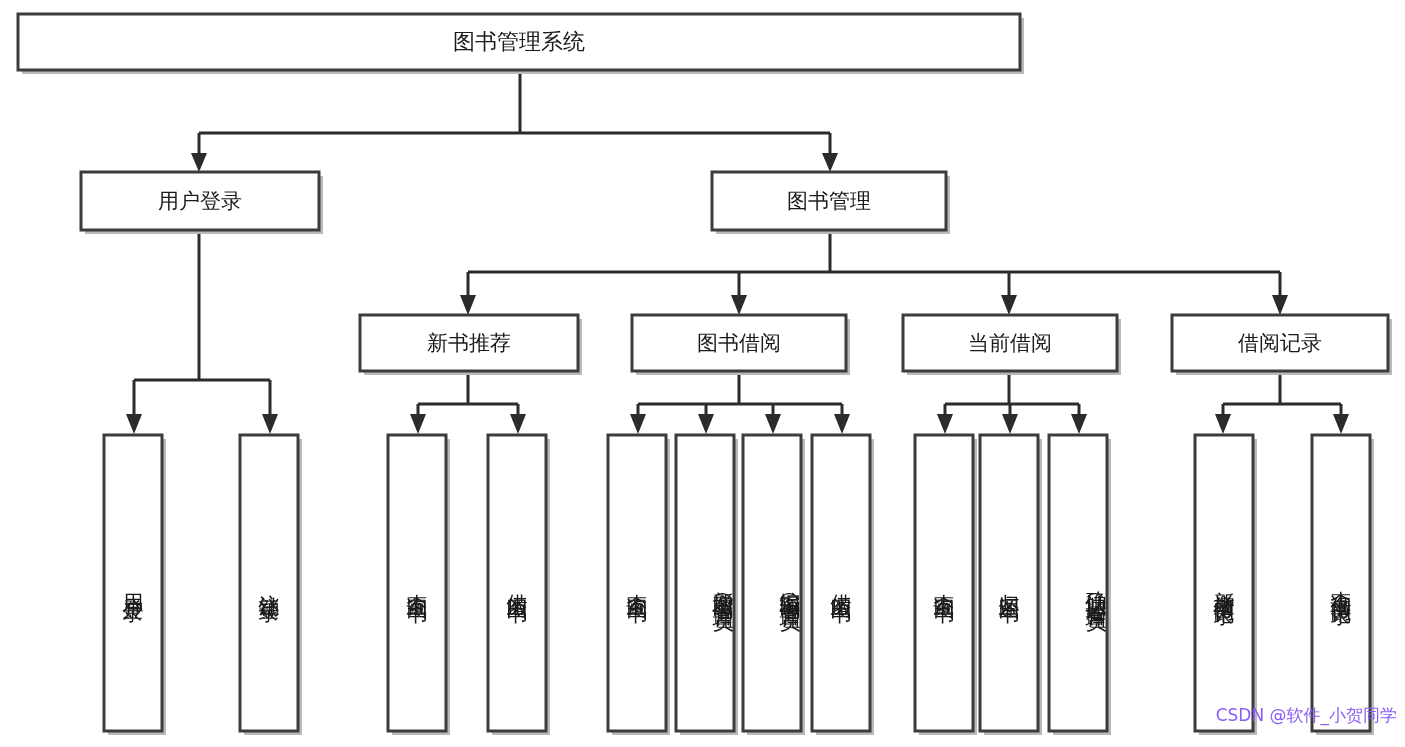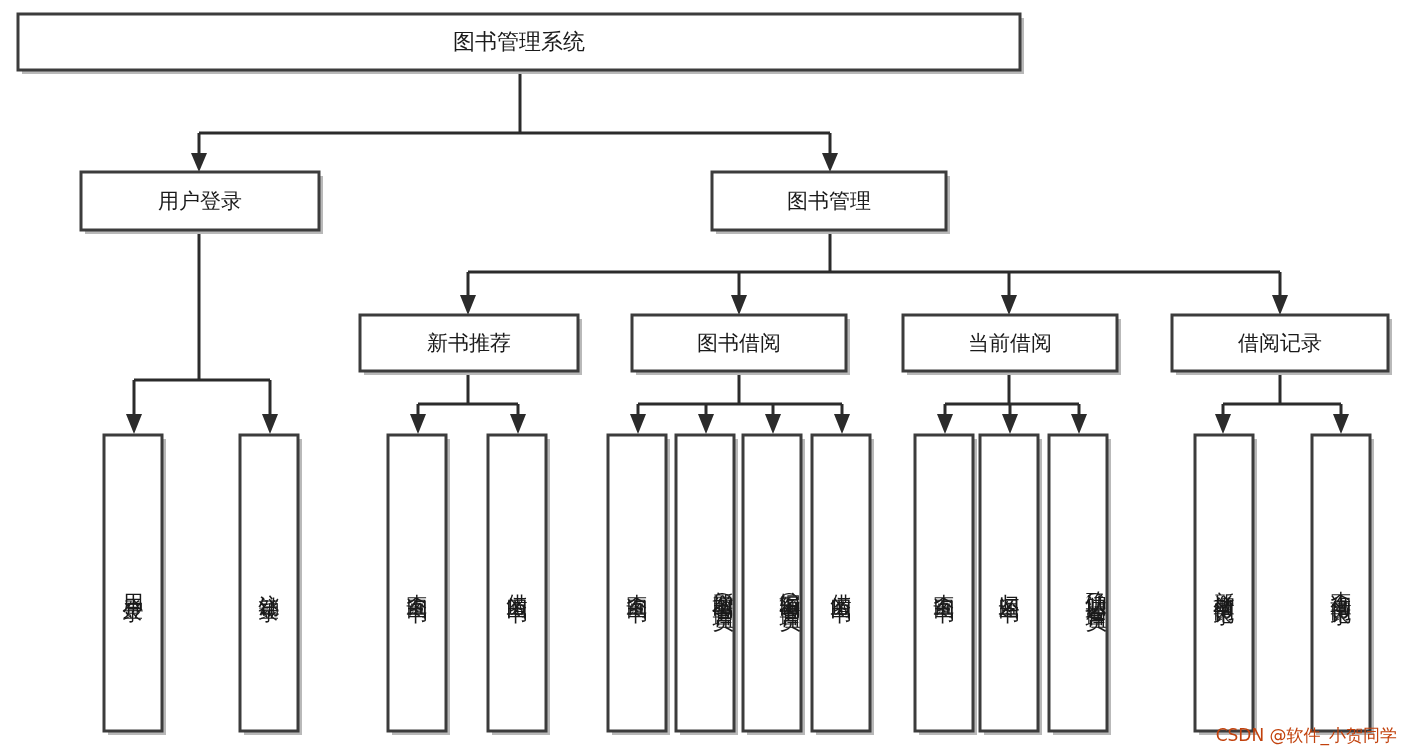--- a/index.html
+++ b/index.html
@@ -72,24 +72,24 @@
     letter-spacing: 3px;
     display: flex;
     align-items: center;
     justify-content: center;
     white-space: nowrap;
     pointer-events: none;
   }
   .watermark {
     position: absolute;
     right: 8px;
-    bottom: 0;
+    bottom: 20px;
     font-family: "DejaVu Sans", "Liberation Sans", sans-serif;
     font-size: 17px;
-    color: #c2410c;
+    color: #8b5cf6;
     white-space: nowrap;
   }
 </style>
 </head>
 <body>
 
 <div id="diagram-root">
 
   <svg class="diagram-canvas" viewBox="0 0 1405 747" xmlns="http://www.w3.org/2000/svg">
 

